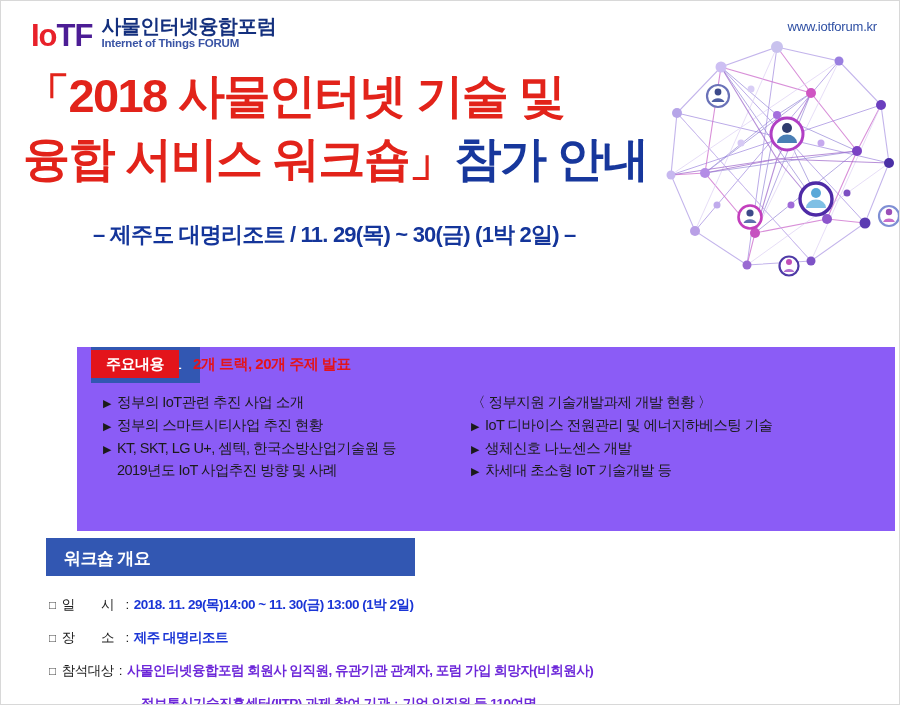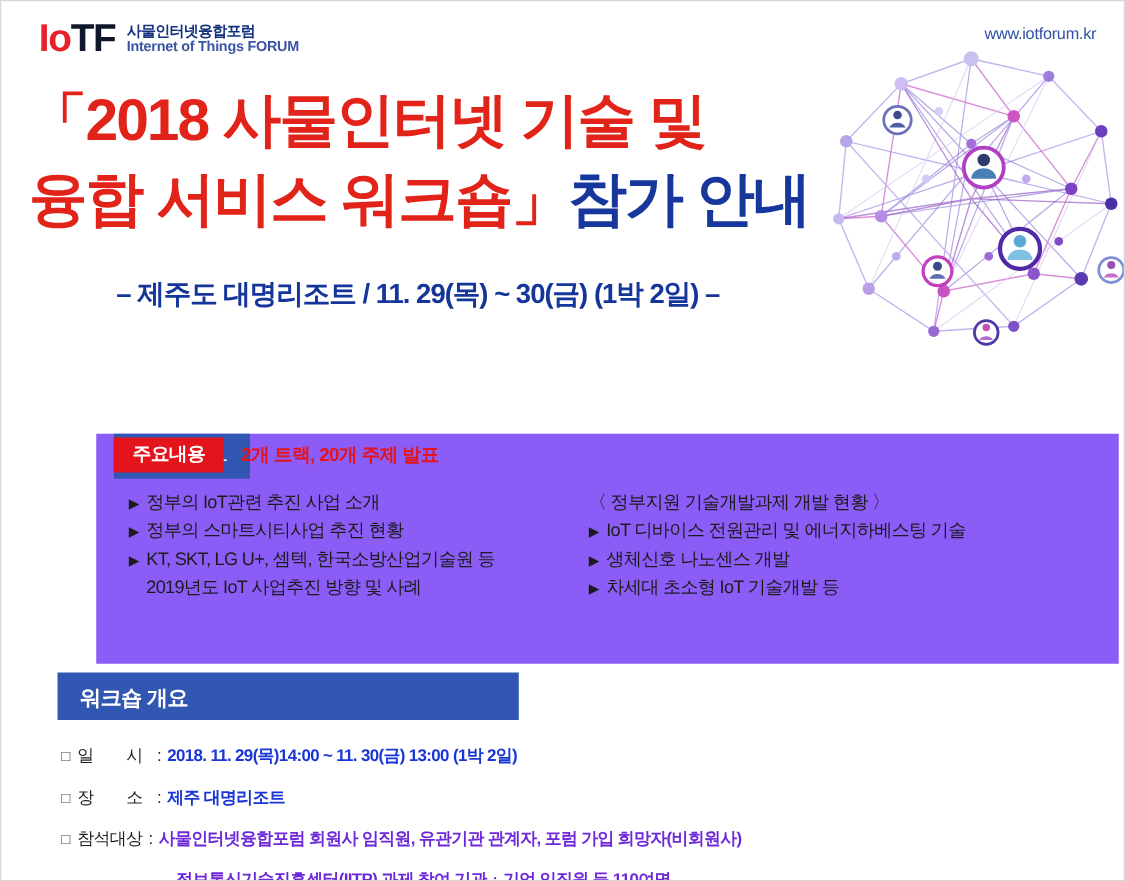--- a/index.html
+++ b/index.html
@@ -34,28 +34,28 @@
     gap: 9px;
   }
   .logo-mark {
     font-size: 31px;
     font-weight: bold;
     letter-spacing: -1px;
     line-height: 1;
     font-family: "Liberation Sans", sans-serif;
   }
   .logo-mark .lm-red { color: #e8212a; }
-  .logo-mark .lm-navy { color: #0f172a; }
+  .logo-mark .lm-navy { color: #4c1d95; }
   .logo-text {
     line-height: 1.12;
     padding-bottom: 1px;
   }
   .logo-text .lt-ko {
     display: block;
-    font-size: 12px;
+    font-size: 20px;
     font-weight: bold;
     color: #14307e;
     letter-spacing: -0.6px;
   }
   .logo-text .lt-en {
     display: block;
     font-size: 11.5px;
     font-weight: bold;
     color: #3a54a5;
     letter-spacing: -0.2px;

